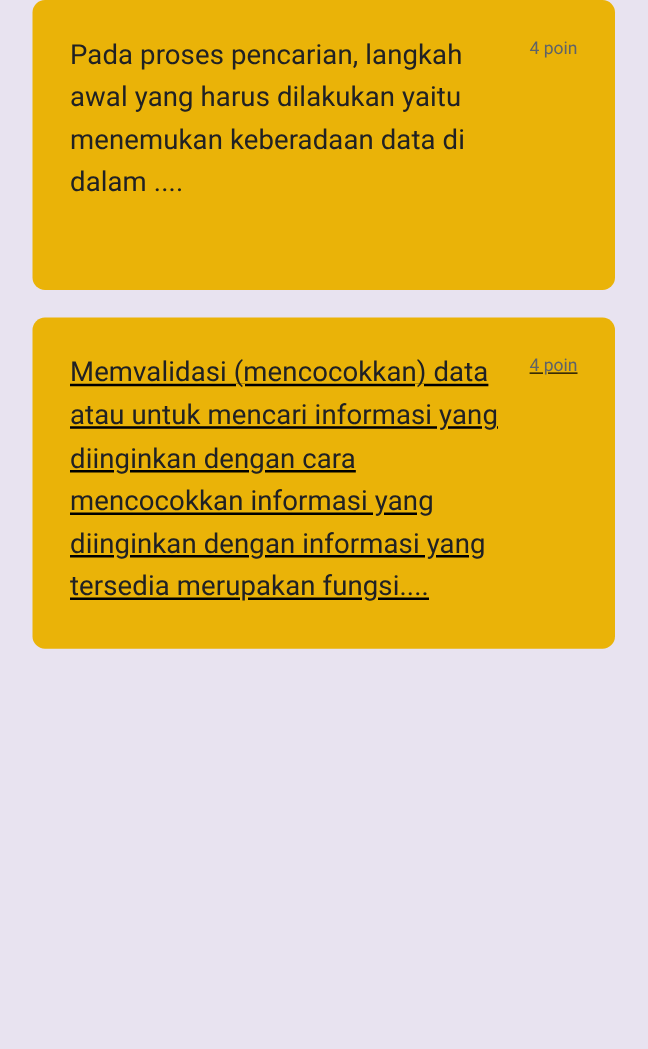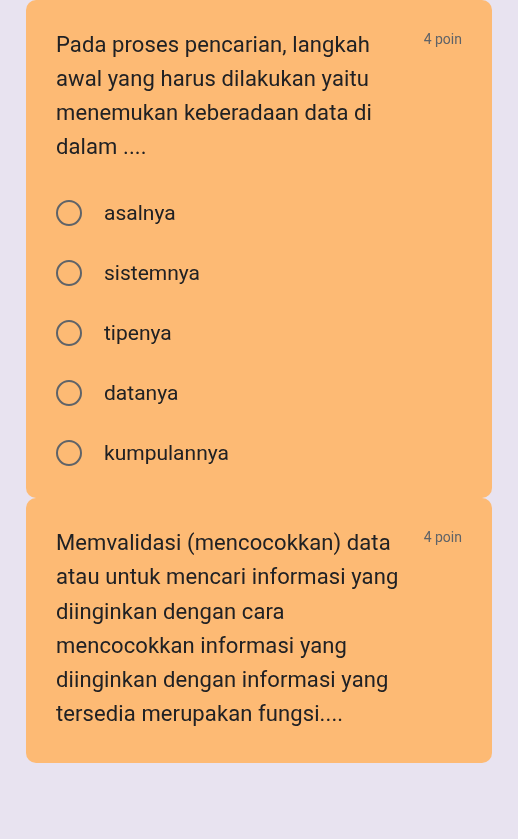--- a/index.html
+++ b/index.html
@@ -5,23 +5,24 @@
   * { box-sizing: border-box; margin: 0; padding: 0; }
   body {
     background: #e8e3f0;
     font-family: Roboto, Arial, sans-serif;
     width: 518px;
     height: 839px;
     overflow: hidden;
     padding: 0 26px;
   }
   .card {
-    background: #fdba74;
+    background: #eab308;
     border-radius: 10px;
     padding: 28px 30px 32px 30px;
+    margin-bottom: 22px;
   }
   .card-header {
     display: flex;
     align-items: flex-start;
     gap: 16px;
     margin-bottom: 36px;
   }
   .question {
     flex: 1;
     font-size: 22px;
@@ -59,42 +60,20 @@
   }
 </style>
 </head>
 <body>
 
 <div class="card">
   <div class="card-header">
     <div class="question">Pada proses pencarian, langkah awal yang harus dilakukan yaitu menemukan keberadaan data di dalam ....</div>
     <div class="points">4 poin</div>
   </div>
-  <div class="options">
-    <div class="option">
-      <span class="radio"></span>
-      <span class="option-label">asalnya</span>
-    </div>
-    <div class="option">
-      <span class="radio"></span>
-      <span class="option-label">sistemnya</span>
-    </div>
-    <div class="option">
-      <span class="radio"></span>
-      <span class="option-label">tipenya</span>
-    </div>
-    <div class="option">
-      <span class="radio"></span>
-      <span class="option-label">datanya</span>
-    </div>
-    <div class="option">
-      <span class="radio"></span>
-      <span class="option-label">kumpulannya</span>
-    </div>
-  </div>
 </div>
 
 <div class="card">
-  <div class="card-header" style="margin-bottom:0;">
+  <div class="card-header" style="margin-bottom:0;text-decoration:underline;">
     <div class="question">Memvalidasi (mencocokkan) data atau untuk mencari informasi yang diinginkan dengan cara mencocokkan informasi yang diinginkan dengan informasi yang tersedia merupakan fungsi....</div>
     <div class="points">4 poin</div>
   </div>
 </div>
 
 </body></html>

